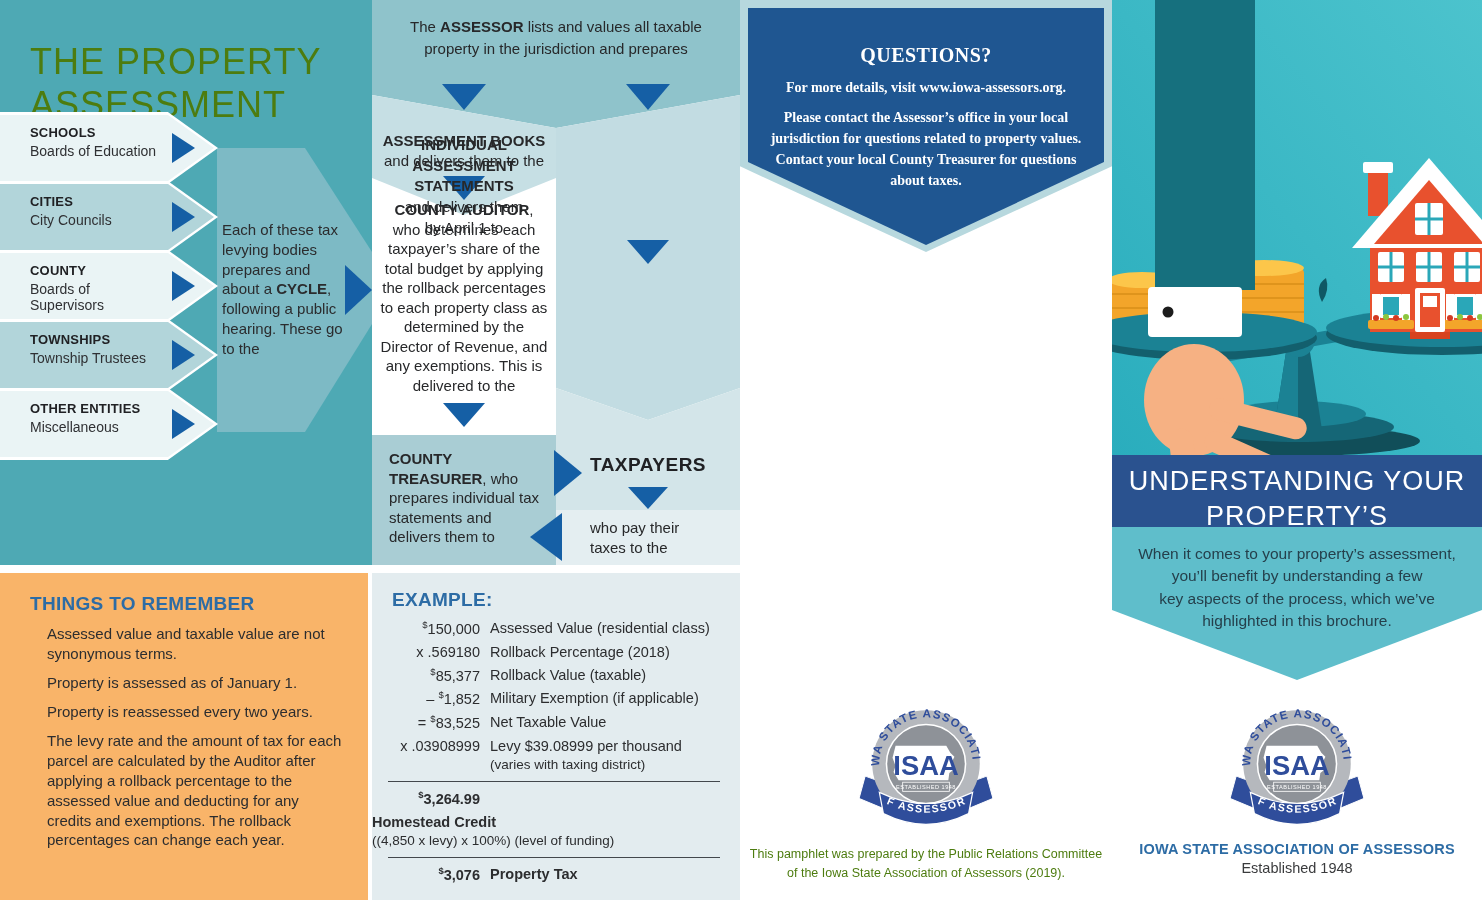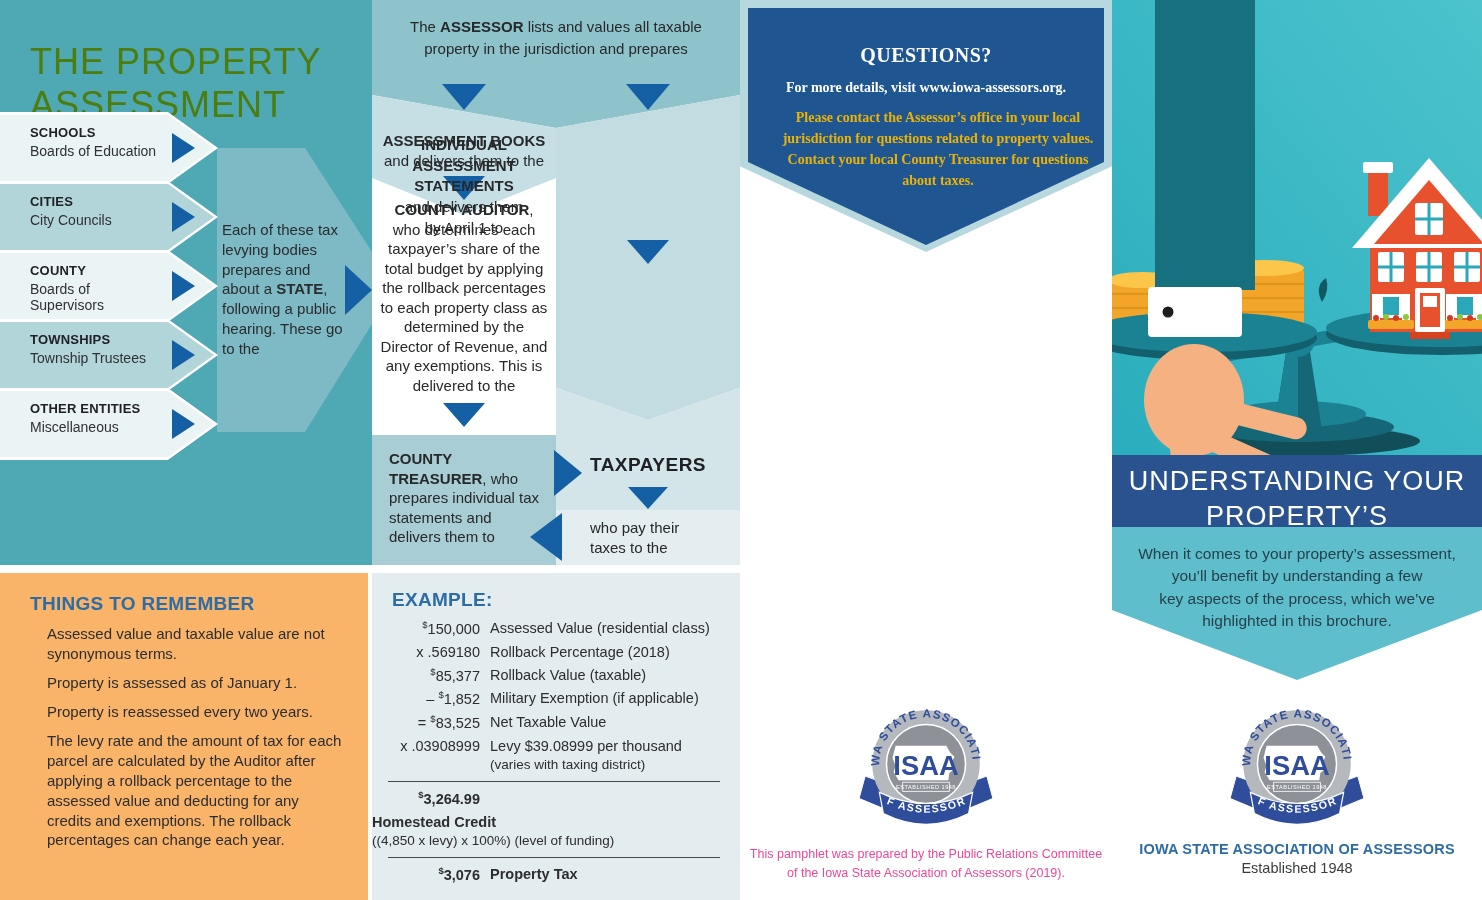--- a/index.html
+++ b/index.html
@@ -66,24 +66,24 @@
 
   
   .q-back{left:740px;top:0;width:372px;height:252px;background:#b7d8de;
         clip-path:polygon(0 0,100% 0,100% 66%,50% 100%,0 66%);}
   .q-front{left:748px;top:8px;width:356px;height:237px;background:#1f5691;
         clip-path:polygon(0 0,100% 0,100% 65%,50% 100%,0 65%);font-family:Liberation Serif, serif;}
   .q-title{position:absolute;left:0;top:36px;width:100%;text-align:center;color:#ffffff;
         font-weight:bold;font-size:20px;letter-spacing:.5px;}
   .q-line1{position:absolute;left:0;top:72px;width:100%;text-align:center;color:#ffffff;
         font-weight:bold;font-size:14px;}
-  .q-body{position:absolute;left:0;top:99px;width:100%;text-align:center;color:#eab308;
-        font-weight:bold;font-size:14px;line-height:1.5;white-space:pre-line;margin-left:12px;}
+  .q-body{position:absolute;left:0;top:99px;width:100%;text-align:center;color:#ffffff;
+        font-weight:bold;font-size:14px;line-height:1.5;white-space:pre-line;}
   .pamphlet-note{left:740px;top:845px;width:372px;text-align:center;font-size:12.5px;
-        line-height:1.5;color:#ec4899;white-space:pre-line;}
+        line-height:1.5;color:#4d7c0f;white-space:pre-line;}
 
   
   .things{left:0;top:573px;width:368px;height:327px;background:#f9b469;}
   .things-title{position:absolute;left:30px;top:20px;font-size:19px;font-weight:bold;
         color:#2d6ca5;letter-spacing:.3px;}
   .things-items{position:absolute;left:47px;top:51px;width:296px;}
   .thing-item{font-size:15px;line-height:1.33;margin-bottom:9px;color:#2c2d2f;}
 
   
   .example{left:372px;top:573px;width:368px;height:327px;background:#e3ecef;}
@@ -118,21 +118,21 @@
 </style>
 </head>
 <body>
 
 <div class="page">
 
   <div class="abs p1-bg"></div>
   <div class="abs p1-title">THE PROPERTY
 ASSESSMENT CYCLE</div>
   <div class="abs blob"></div>
-  <div class="abs blob-text"><span>Each of these tax levying bodies prepares and about a </span><strong>STATE</strong><span>, following a public hearing. These go to the</span></div>
+  <div class="abs blob-text"><span>Each of these tax levying bodies prepares and about a </span><strong>CYCLE</strong><span>, following a public hearing. These go to the</span></div>
   <div id="entity-bars">
       <div class="abs bar bar-light" style="top: 112px;">
         <div class="bar-bg"></div>
         <div class="bar-fg"></div>
         <div class="bar-text">
           <strong class="bar-name">SCHOOLS</strong>
           <span class="bar-sub">Boards of Education</span>
         </div>
         <span class="tri tri-right-bar bar-arrow"></span>
       </div>

